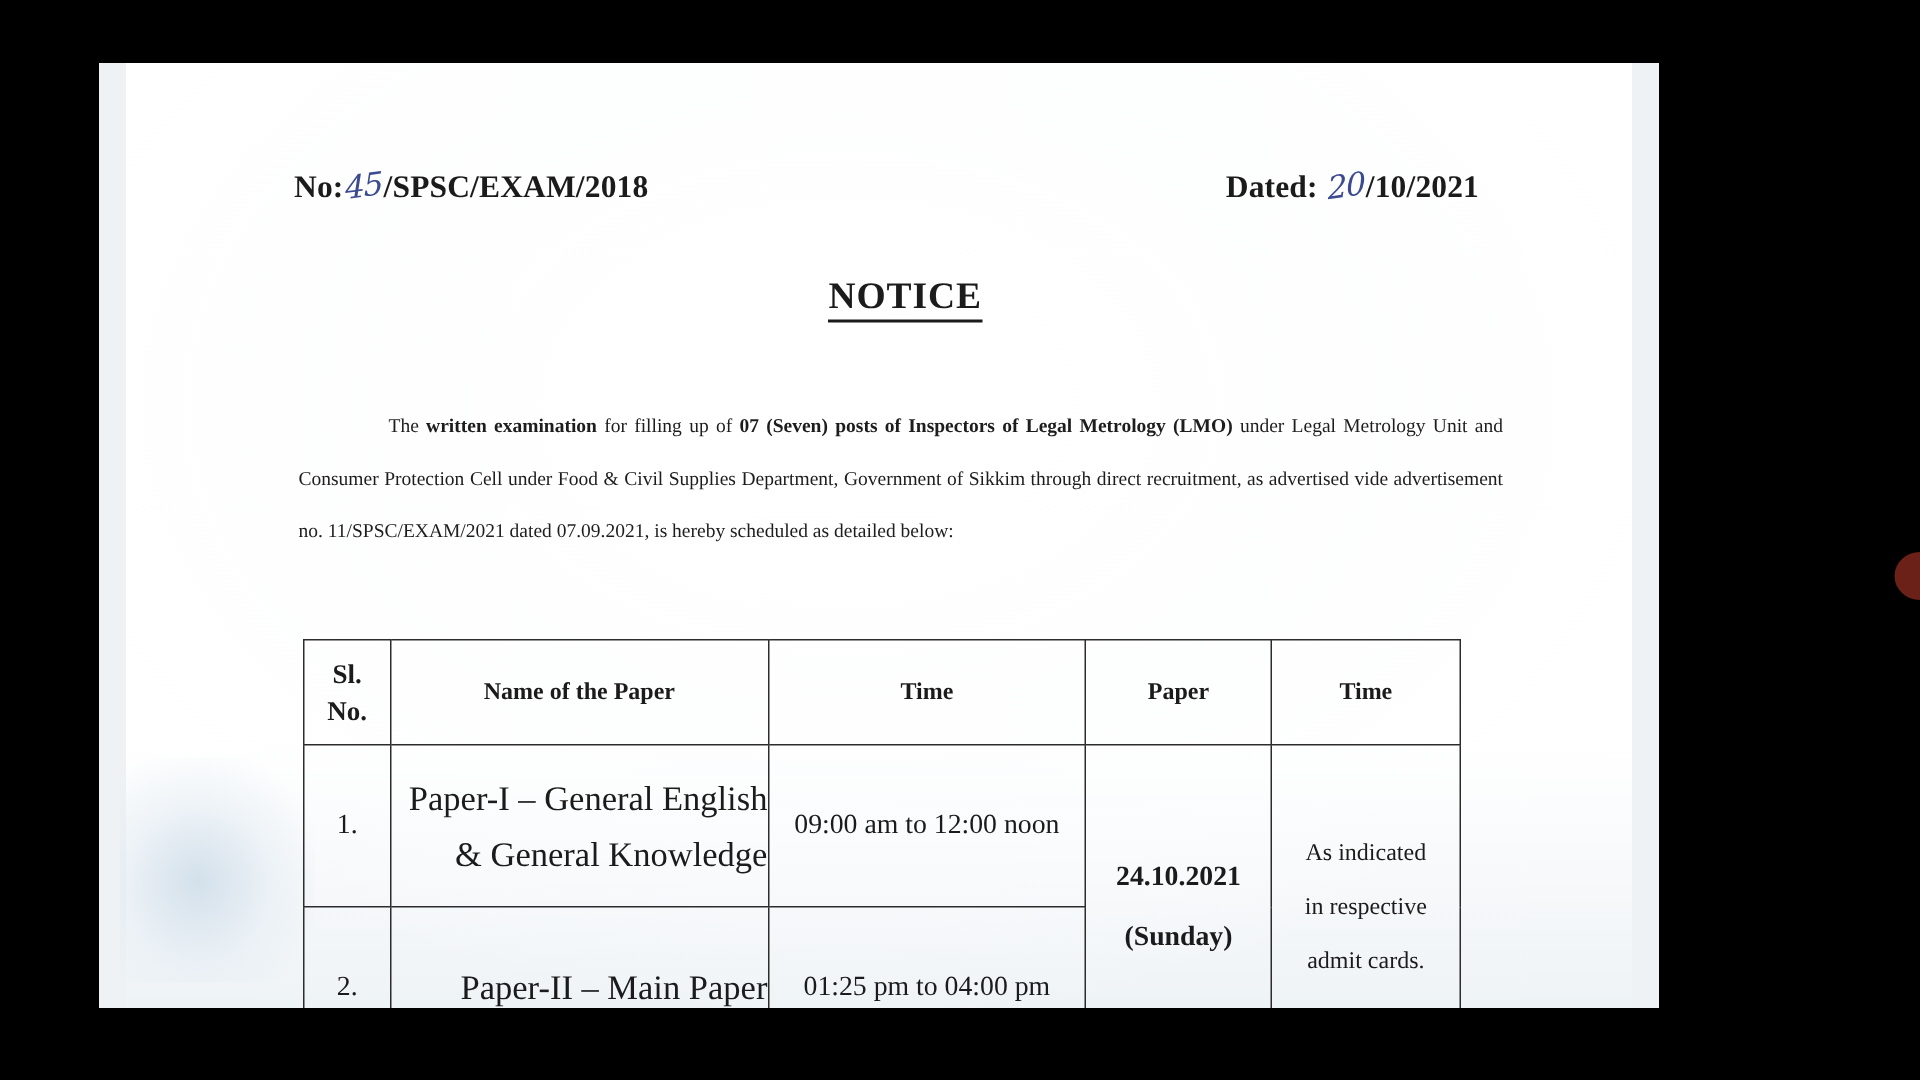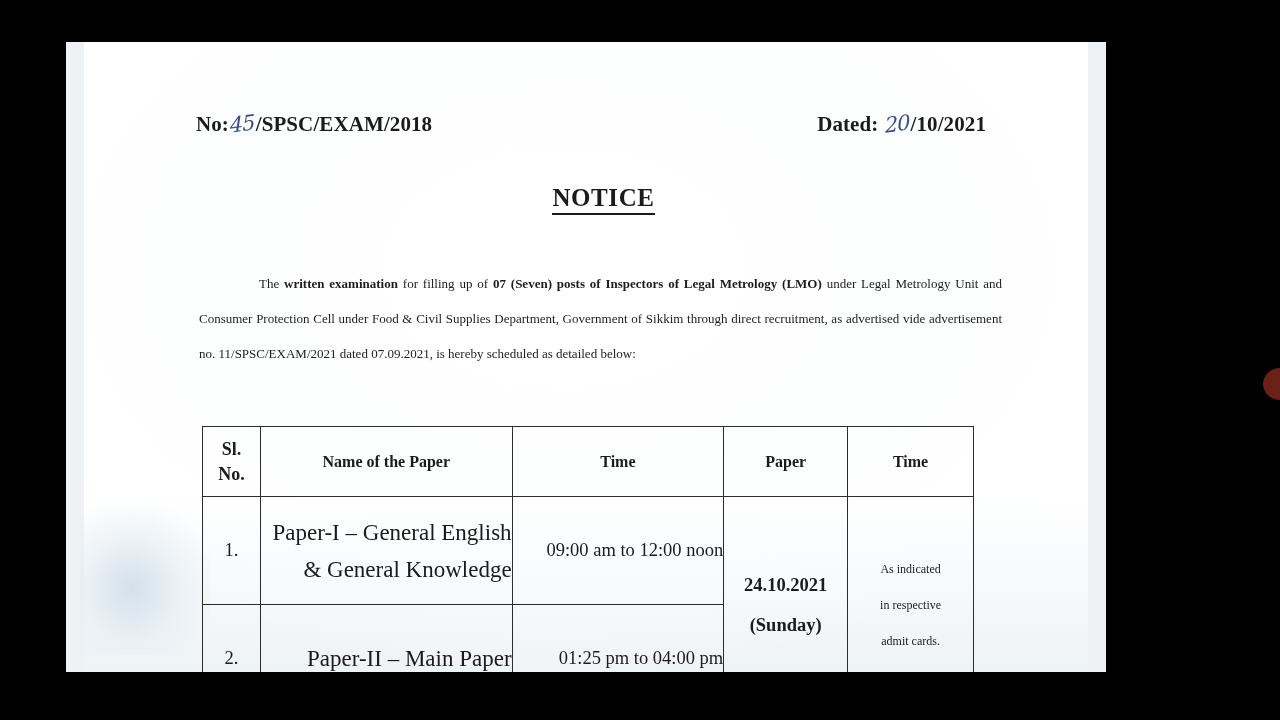--- a/index.html
+++ b/index.html
@@ -156,23 +156,23 @@
   }
   .col-slno  { width: 58px;  }
   .col-paper { width: 252px; }
   .col-time  { width: 212px; }
   .col-date  { width: 124px; }
   .col-venue { width: 126px; }
 
   #schedule-table tbody td { height: 108px; }
   td.cell-slno  { text-align: center; font-size: 18.5px; }
   td.cell-paper { text-align: right; padding: 0 10px 0 13px; line-height: 37px; font-size: 23px; }
-  td.cell-time  { text-align: right; padding-left: 14px; font-size: 18.5px; }
+  td.cell-time  { text-align: center; padding-left: 14px; font-size: 18.5px; }
   td.cell-date  { text-align: center; font-weight: bold; line-height: 40px; font-size: 18.5px; }
-  td.cell-venue { text-align: center; line-height: 36px; font-size: 12px; padding: 0 4px; }
+  td.cell-venue { text-align: center; line-height: 36px; font-size: 16px; padding: 0 4px; }
 
   
   #edge-marker {
     position: absolute;
     left: 1263px; top: 368px;
     width: 34px; height: 32px;
     border-radius: 50%;
     background: #6b2118;
     z-index: 45;
   }

